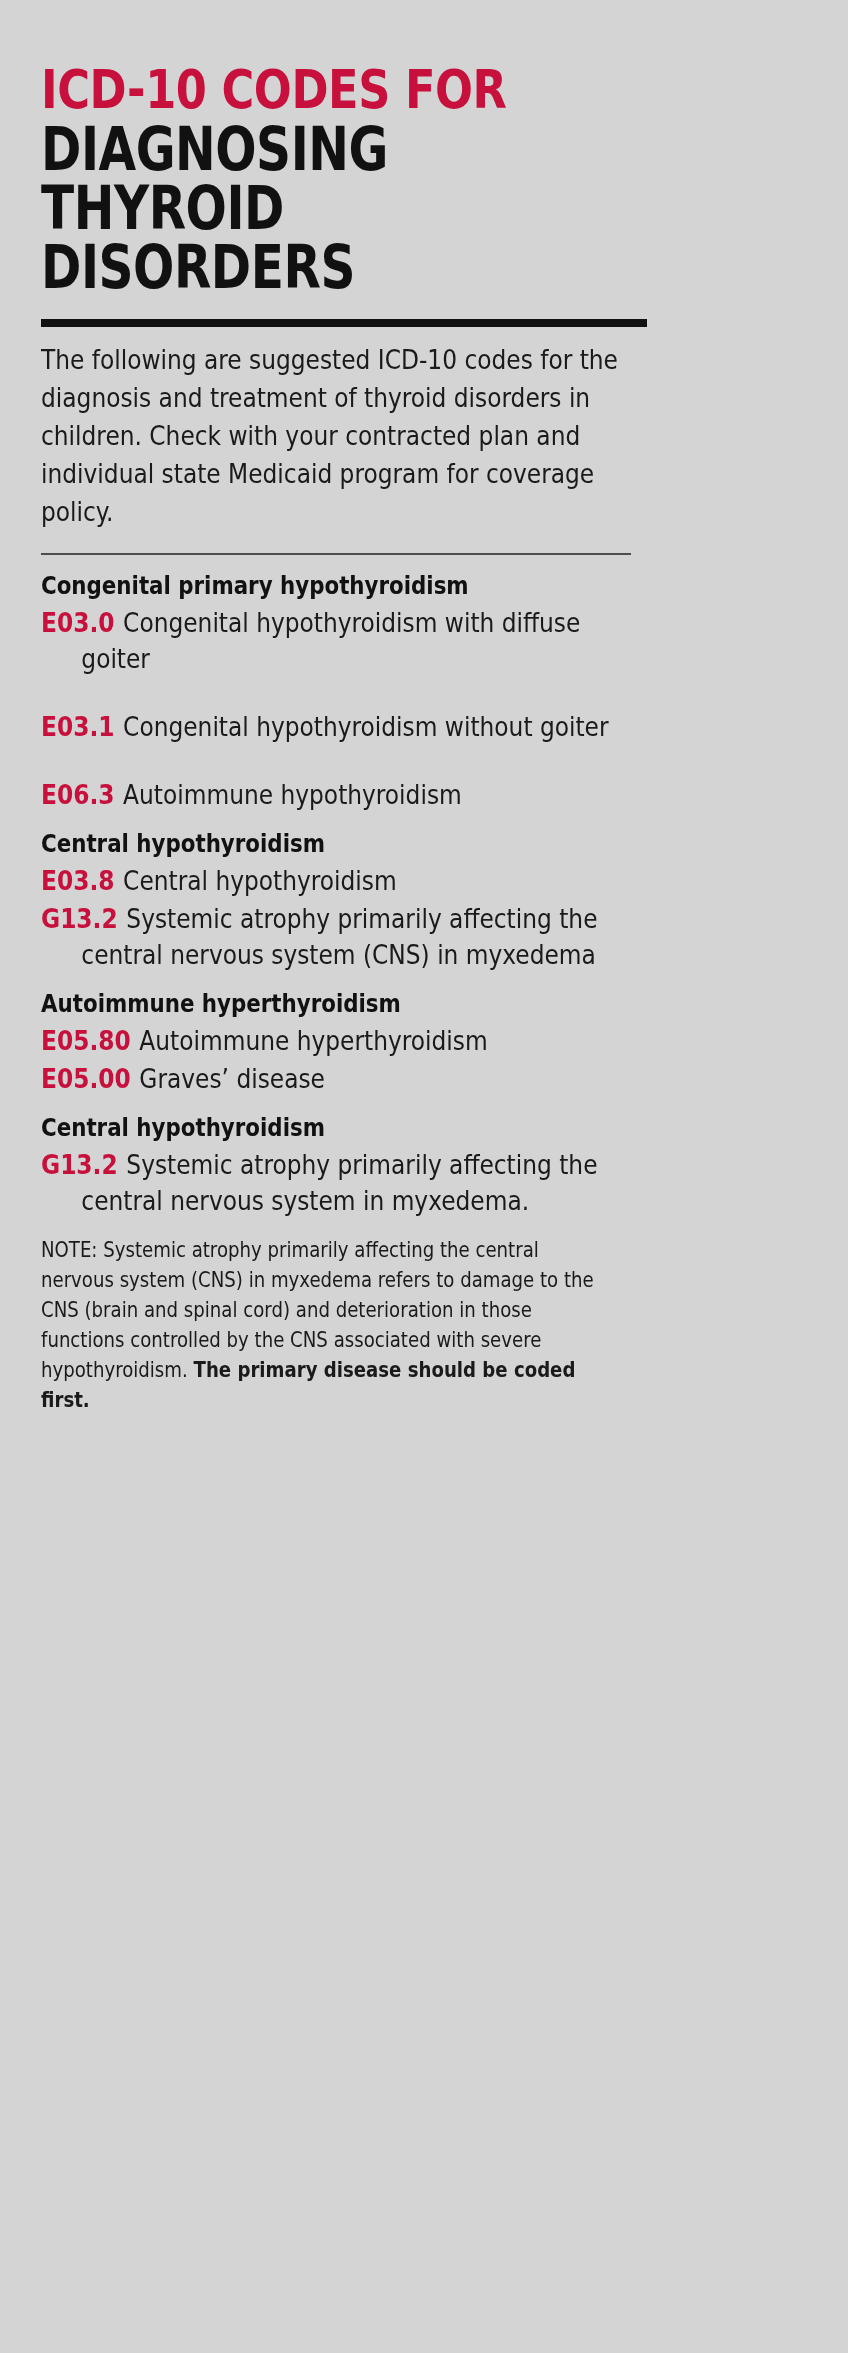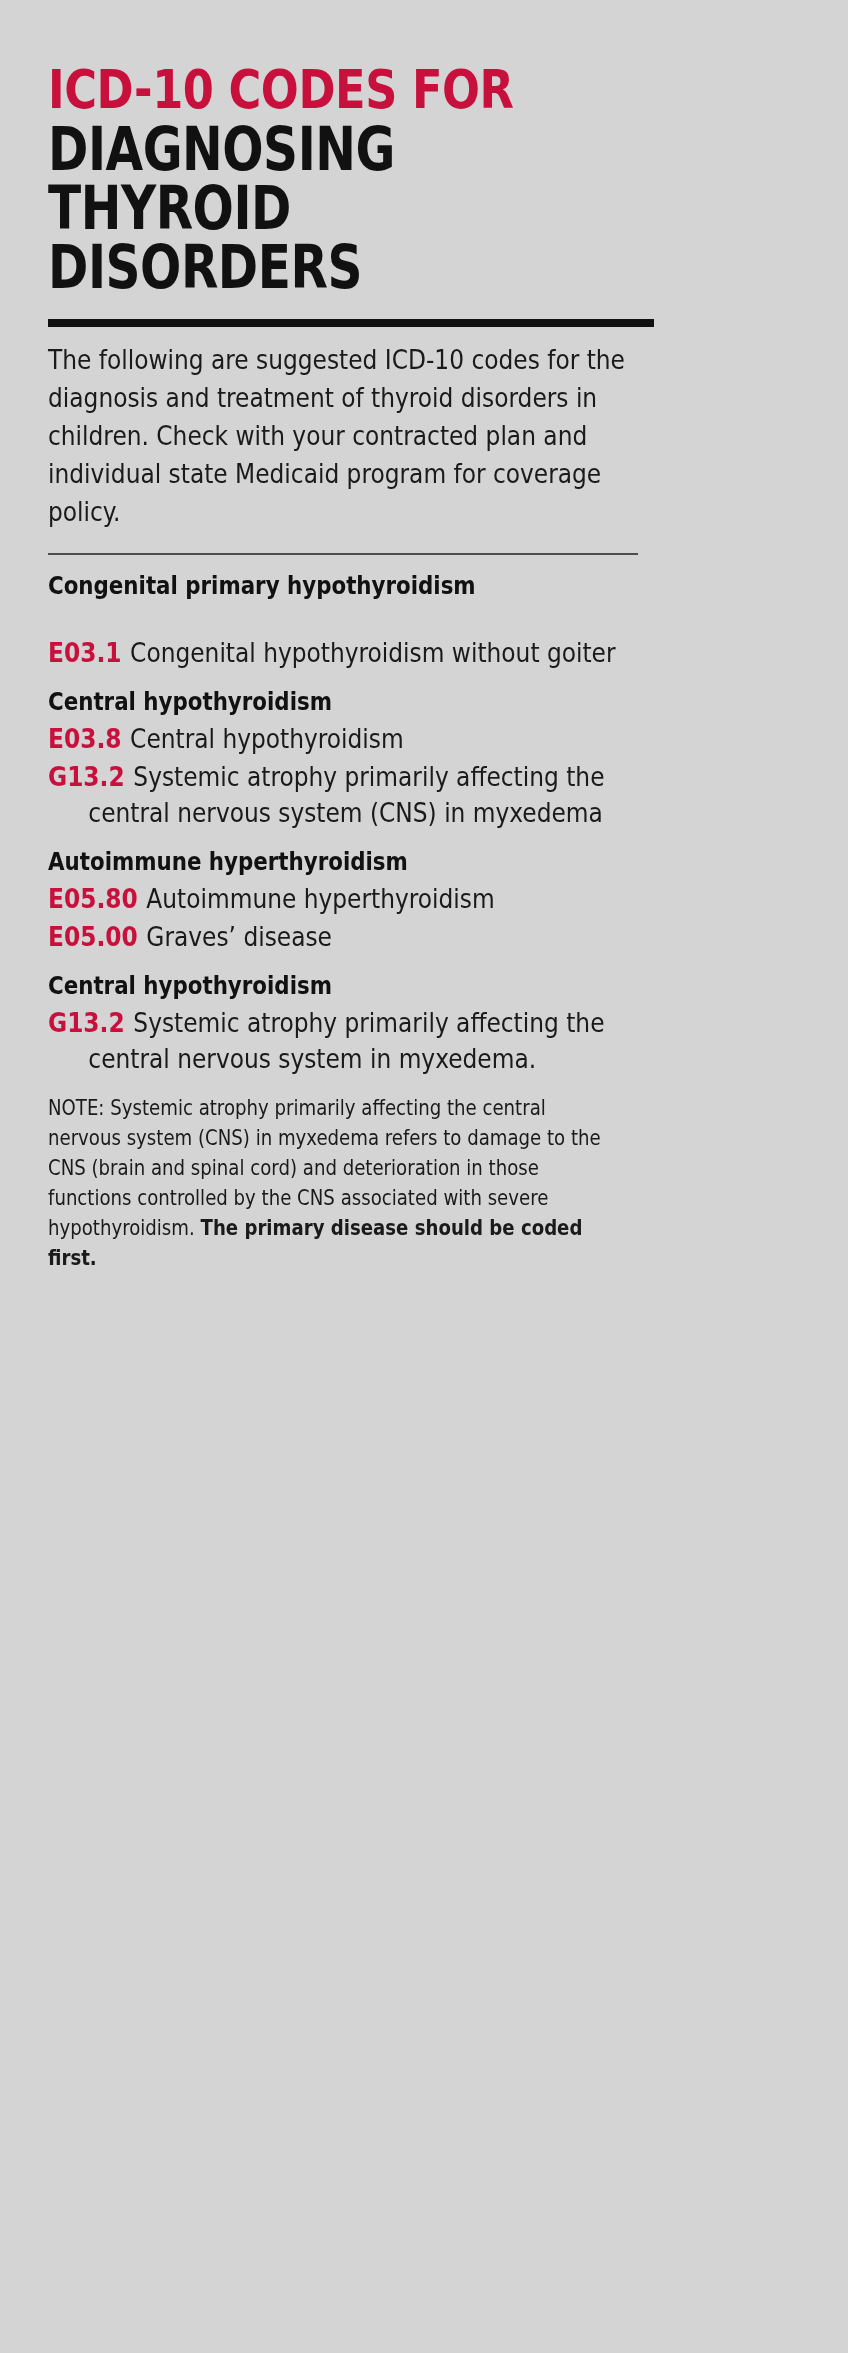--- a/index.html
+++ b/index.html
@@ -15,21 +15,21 @@
   }
   .page {
     position: relative;
     width: 848px;
     height: 2353px;
     background: #d4d4d4;
     box-sizing: border-box;
   }
   .inner {
     position: absolute;
-    left: 48px;
+    left: 41px;
     top: 62px;
     width: 620px;
   }
 
   
   .title-top {
     font-family: "DejaVu Sans Condensed", "Liberation Sans Narrow", "Liberation Sans", sans-serif;
     font-weight: 700;
     font-stretch: condensed;
     font-size: 54px;
@@ -147,23 +147,33 @@
       <div>DISORDERS</div>
     </div>
 
     <div class="rule-thick"></div>
 
     <div class="intro">The following are suggested ICD-10 codes for the diagnosis and treatment of thyroid disorders in children. Check with your contracted plan and individual state Medicaid program for coverage policy.</div>
 
     <div class="rule-thin"></div>
 
     <div class="section-head">Congenital primary hypothyroidism</div>
+    <div class="entry">
+      <div class="entry-line">
+        <span class="code">E03.0</span><span>Congenital hypothyroidism with diffuse goiter</span>
+      </div>
+    </div>
     <div class="entry gap">
       <div class="entry-line">
         <span class="code">E03.1</span><span>Congenital hypothyroidism without goiter</span>
+      </div>
+    </div>
+    <div class="entry gap">
+      <div class="entry-line">
+        <span class="code">E06.3</span><span>Autoimmune hypothyroidism</span>
       </div>
     </div>
 
     <div class="section-head">Central hypothyroidism</div>
     <div class="entry">
       <div class="entry-line">
         <span class="code">E03.8</span><span>Central hypothyroidism</span>
       </div>
     </div>
     <div class="entry">

